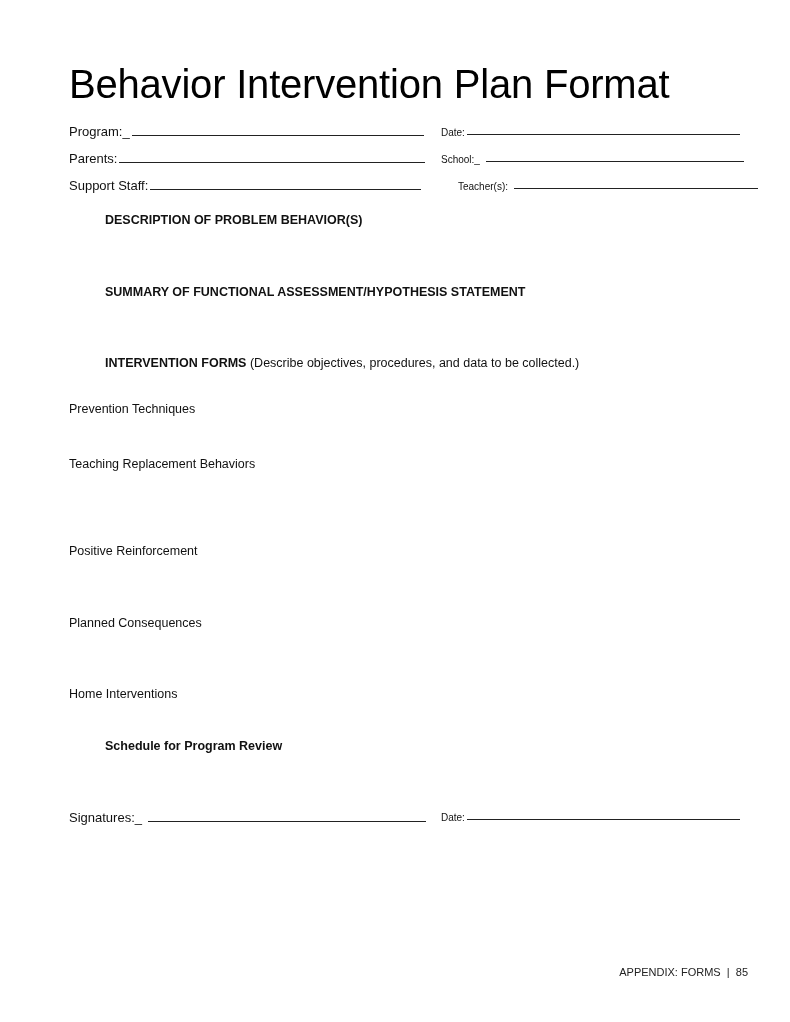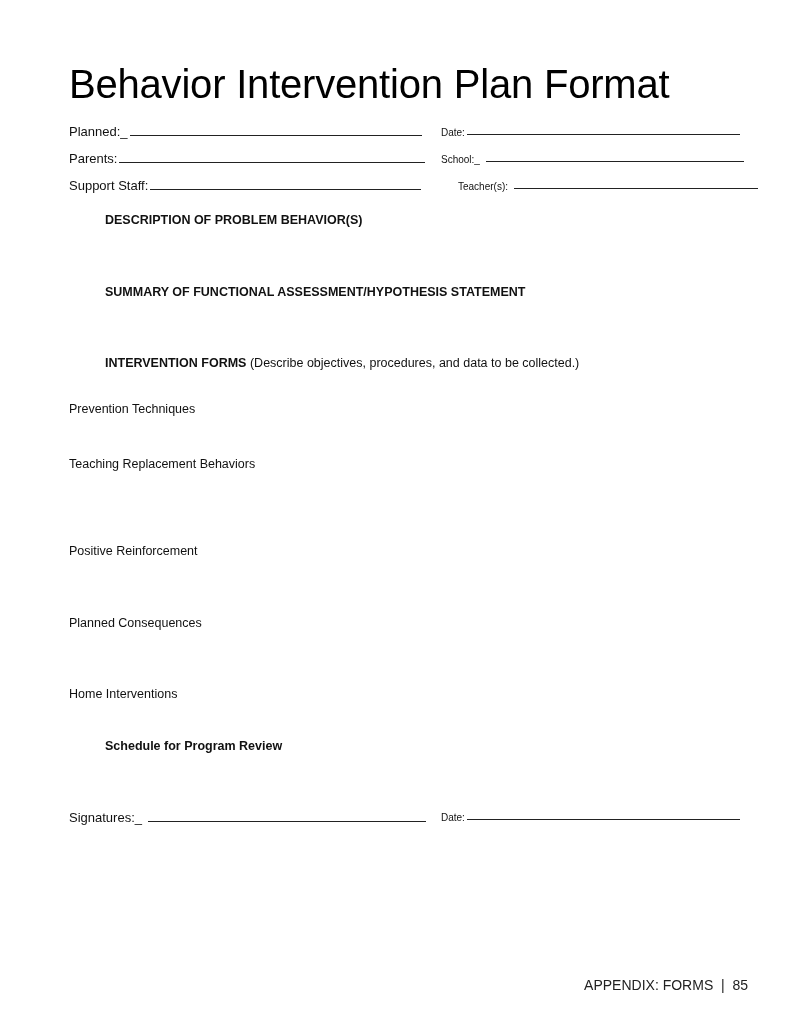--- a/index.html
+++ b/index.html
@@ -17,30 +17,30 @@
     }
     .field.small { font-size: 10px; }
     .field .line {
       border-bottom: 1px solid #222; height: 0; margin-left: 2px; margin-bottom: 3px;
     }
     .heading {
       position: absolute; left: 69px; font-size: 12.5px; font-weight: bold; color: #111; padding-left: 36px;
     }
     .heading .normal { font-weight: normal; }
     .sub { position: absolute; left: 69px; font-size: 12.5px; color: #111; margin-top: 19px; }
-    .footer { position: absolute; right: 42px; top: 966px; font-size: 14px; color: #222; margin-top: 11px; }
+    .footer { position: absolute; right: 42px; top: 966px; font-size: 11px; color: #222; }
   </style>
 </head>
 <body>
 
 <div>
   <div class="title">Behavior Intervention Plan Format</div>
 
   <div class="field" style="left:69px; top:124px;">
-    <span>Planned:_</span>
+    <span>Program:_</span>
     <span class="line" style="width:292px;"></span>
   </div>
   <div class="field" style="left:69px; top:151px;">
     <span>Parents:</span>
     <span class="line" style="width:306px;"></span>
   </div>
   <div class="field" style="left:69px; top:178px;">
     <span>Support Staff:</span>
     <span class="line" style="width:271px;"></span>
   </div>

